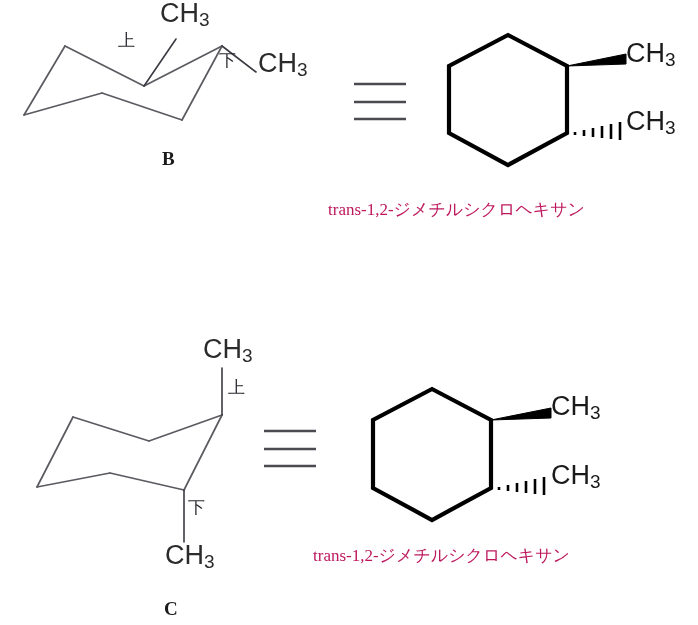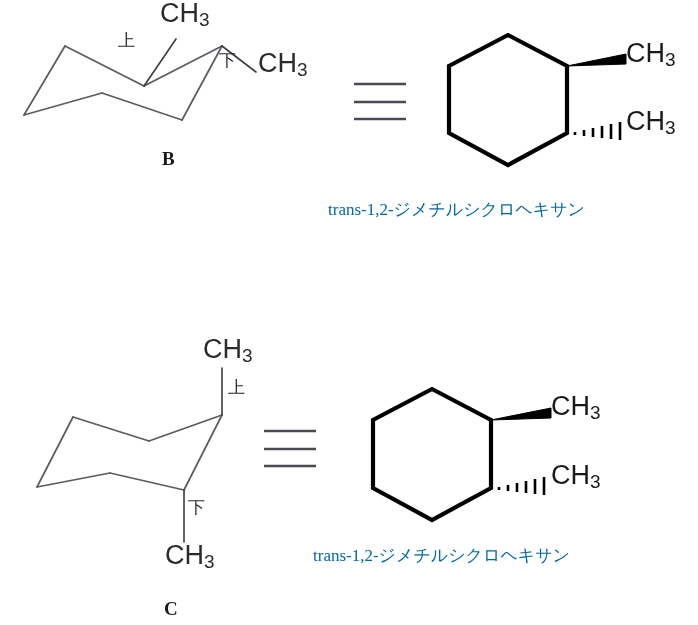--- a/index.html
+++ b/index.html
@@ -19,21 +19,21 @@
     font-family:"Liberation Serif", serif;
     font-weight:bold;
     font-size:19px;
     color:#1a1a1a;
     letter-spacing:0.5px;
   }
   .caption{
     position:absolute;
     font-family:"Liberation Serif", serif;
     font-size:17px;
-    color:#0369a1;
+    color:#be185d;
     white-space:nowrap;
   }
   .ch3{
     position:absolute;
     font-family:"Liberation Sans", sans-serif;
     font-size:27px;
     color:#1a1a1a;
     white-space:nowrap;
     letter-spacing:0px;
   }

